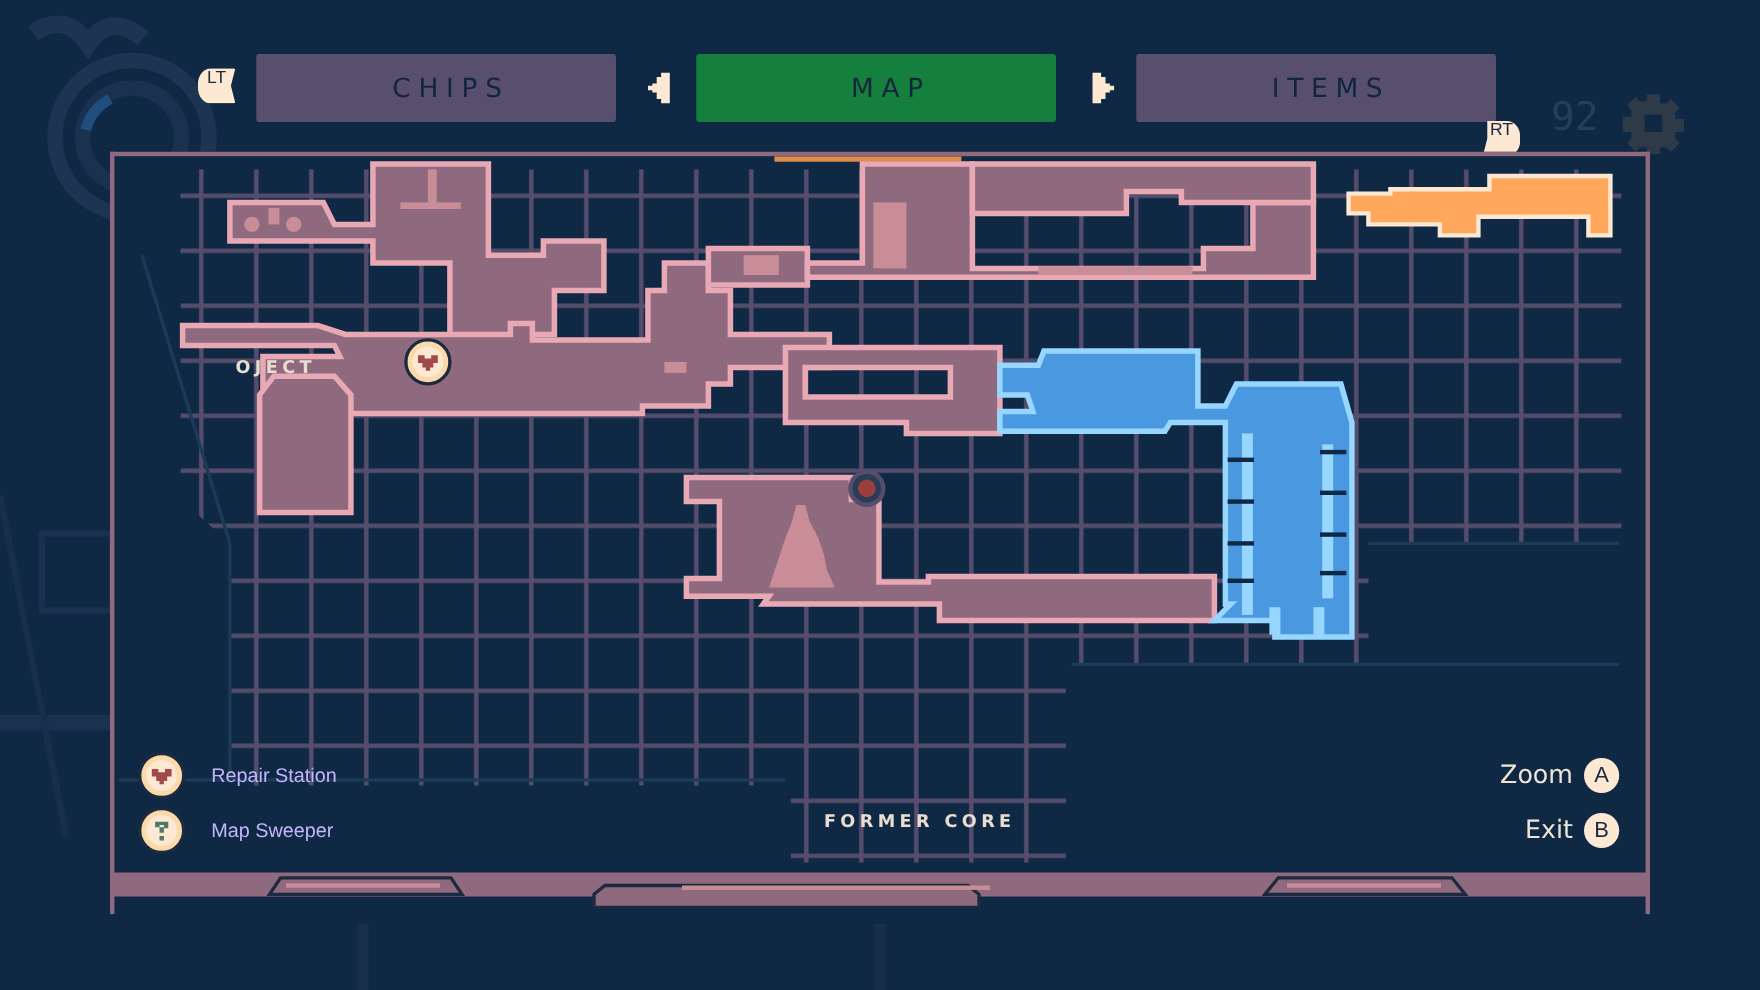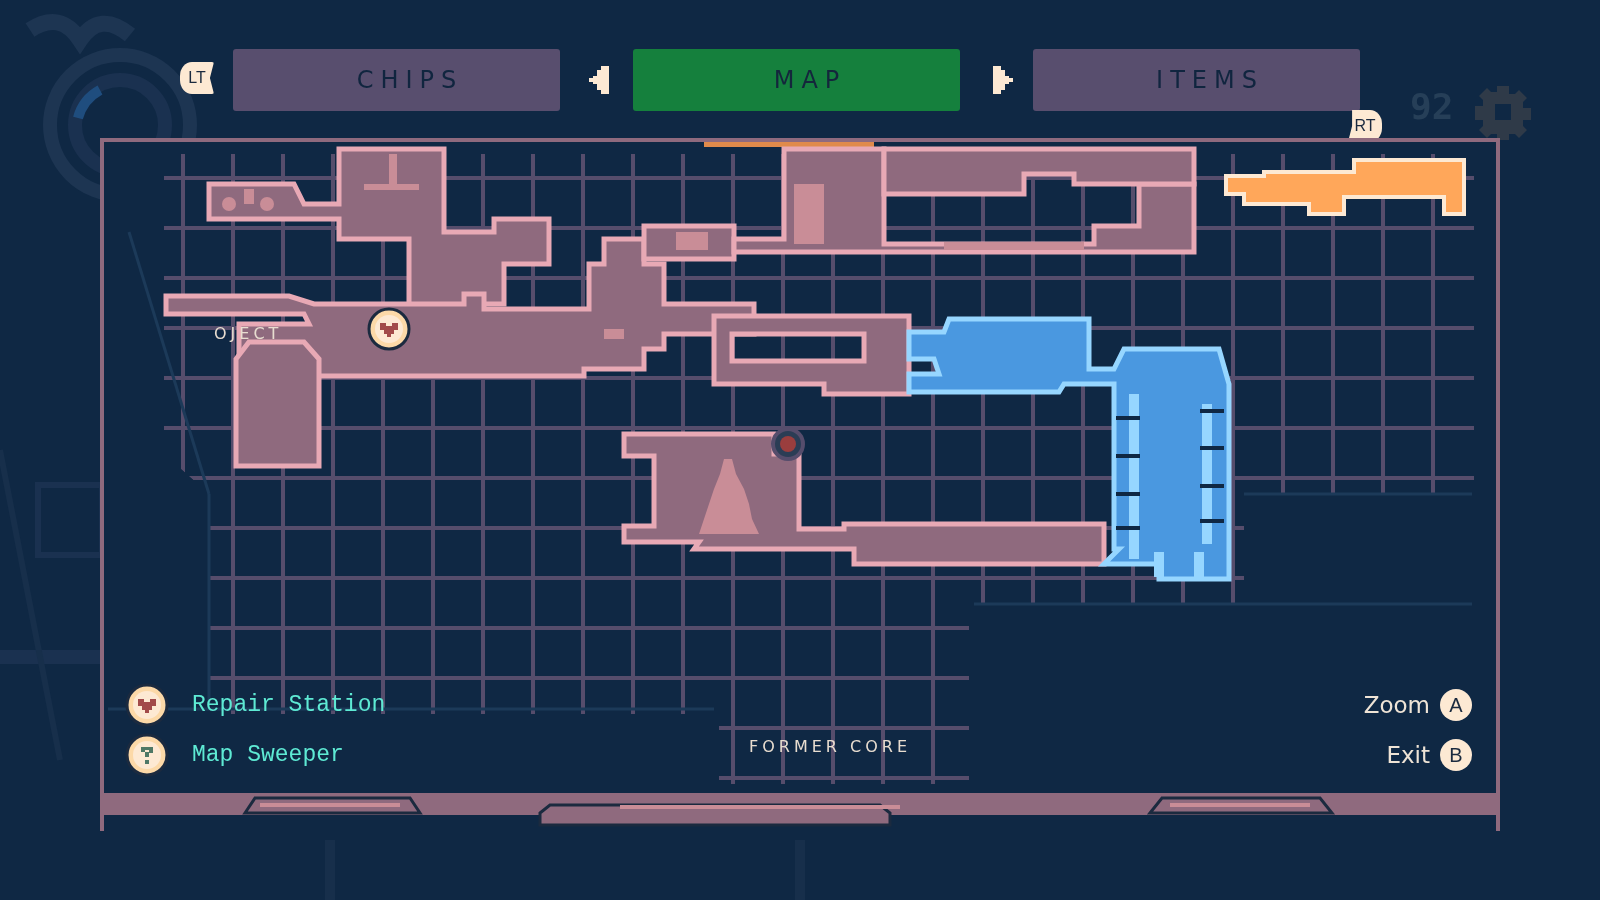--- a/index.html
+++ b/index.html
@@ -21,56 +21,56 @@
     }
     .tab.active { background:#15803d; color:#14263c; }
     .tab .lbl { padding-left:7px;margin-left:20px; }
     .tab-chips { left:233px; }
     .tab-map { left:633px; }
     .tab-items { left:1033px; }
 
     .trigger {
       position:absolute; top:62px; width:34px; height:32px;
       background:#fde9d3; color:#1b2a3f;
-      font-size:16px; display:flex; align-items:center; justify-content:center;
+      font-size:16px; display:flex; justify-content:center;
       font-family:"Liberation Sans", sans-serif;
     }
     .trigger-lt { left:180px; border-radius:12px 2px 2px 12px / 14px 2px 2px 14px; clip-path:polygon(0 0,100% 0,88% 50%,100% 100%,0 100%); }
     .trigger-rt { left:1348px; border-radius:2px 12px 12px 2px / 2px 14px 14px 2px; clip-path:polygon(12% 0,100% 0,100% 100%,0 100%,12% 50%);margin-top:48px; }
 
     .arrow { position:absolute; top:66px; width:20px; height:28px; cursor:pointer; }
     .arrow-left { left:589px; }
     .arrow-right { left:993px; }
 
     .ghost-counter {
       position:absolute; left:1410px; top:86px; font-family:"DejaVu Sans Mono", monospace;
-      font-size:36px; font-weight:bold; color:#263f58;
+      font-size:36px; font-weight:normal; color:#263f58;
     }
     .ghost-gear { position:absolute; left:1475px; top:84px; width:56px; height:56px; }
 
     
     .map-frame {
       position:absolute; left:100px; top:138px; width:1400px; height:693px;
-      background:#0f2844; border:4px solid #8f6a7e; border-bottom:none; box-sizing:border-box;
+      background:#0f2844; border:4px solid #8f6a7e; border-bottom:none; box-sizing:border-box;font-weight:bold;
     }
     .map-svg { position:absolute; left:0; top:0; }
     .frame-base { position:absolute; left:100px; top:793px; width:1400px; height:50px; }
 
     .area-label {
       position:absolute; color:#e8ddd0; font-size:16px; letter-spacing:4px;
       font-family:"DejaVu Sans", sans-serif;
     }
     .label-project { left:110px; top:182px; letter-spacing:4px; }
     .label-former-core { left:645px; top:595px; }
 
     
     .legend { position:absolute; left:124px; top:680px; }
     .legend-item { display:flex; align-items:center; height:50px; }
     .legend-icon { width:46px; height:46px; margin-right:22px; }
-    .legend-text { color:#5eead4; font-size:23px; font-family:Liberation Mono, monospace; }
+    .legend-text { color:#c4b5fd; font-size:18px; font-family:Liberation Sans, sans-serif; }
 
     
     .controls { position:absolute; right:128px; top:680px; text-align:right; }
     .control { display:flex; align-items:center; justify-content:flex-end; height:50px; cursor:pointer; }
     .control-text { color:#efe4d6; font-size:23px; margin-right:10px;margin-left:42px; }
     .btn-glyph {
       width:32px; height:32px; border-radius:50%; background:#fde9d3; color:#1b2a3f;
       display:flex; align-items:center; justify-content:center; font-size:20px;
       font-family:"Liberation Sans", sans-serif;
     }

